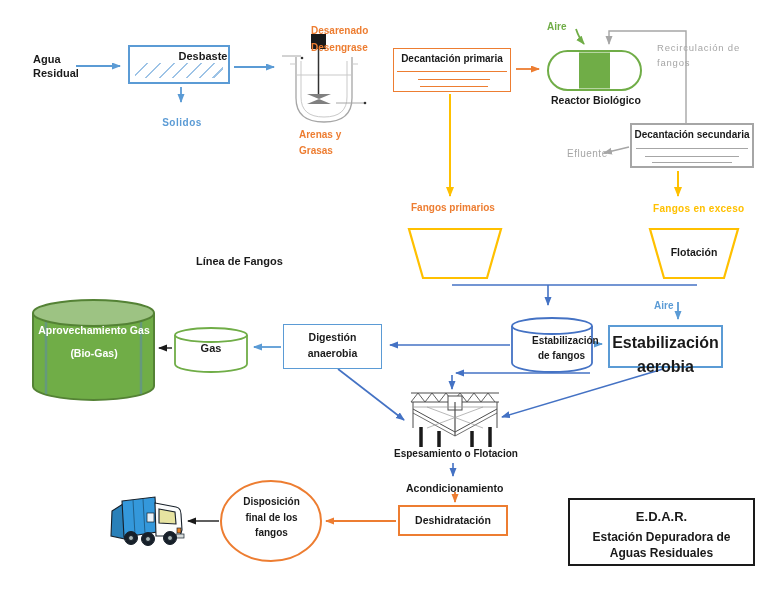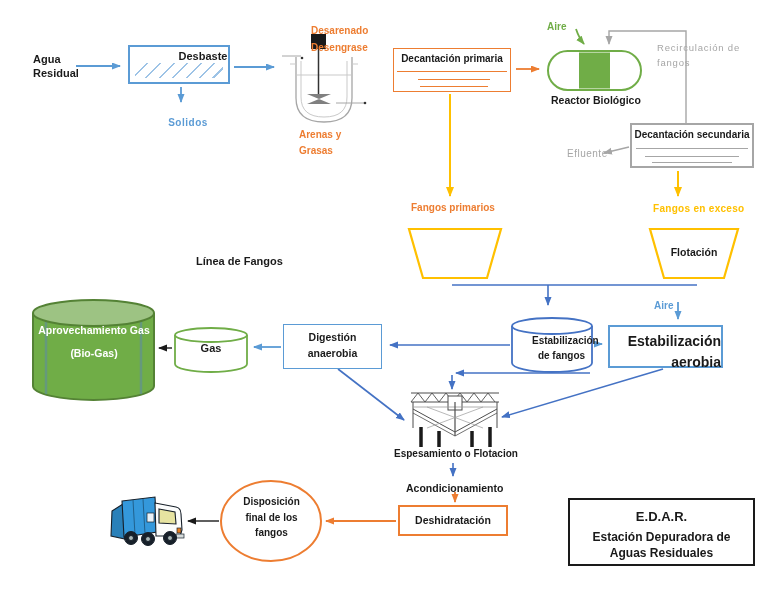--- a/index.html
+++ b/index.html
@@ -174,21 +174,21 @@
     </g>
   </svg>
 
   <div class="lbl" style="left:33px;top:52px;width:64px;font-size:11px;line-height:1.3;">Agua Residual</div>
 
   <div class="box" style="left:128px;top:45px;width:102px;height:39px;border:2px solid #5B9BD5;padding-left:48px;">
     <div class="ttl" style="margin-top:3px;font-size:11px;">Desbaste</div>
     <div class="hatch"></div>
   </div>
 
-  <div class="lbl blue ctr" style="left:163px;top:116px;width:50px;letter-spacing:.5px;">Solidos</div>
+  <div class="lbl blue ctr" style="left:157px;top:116px;width:50px;letter-spacing:.5px;">Solidos</div>
 
   <div class="lbl orange nw" style="left:311px;top:24px;">Desarenado</div>
   <div class="lbl orange nw" style="left:311px;top:41px;">Desengrase</div>
   <div class="lbl orange" style="left:299px;top:127px;width:52px;line-height:1.55;">Arenas y Grasas</div>
 
   <div class="box" style="left:393px;top:48px;width:118px;height:44px;border:1.5px solid #ED7D31;">
     <div class="ttl" style="margin-top:4px;font-size:10px;">Decantación primaria</div>
     <div class="inline-rule" style="left:3px;right:3px;top:22px;border-top:1.5px solid #ED7D31;"></div>
     <div class="inline-rule" style="left:24px;right:20px;top:30px;border-top:1.5px solid #ED7D31;"></div>
     <div class="inline-rule" style="left:26px;right:22px;top:37px;border-top:1.5px solid #ED7D31;"></div>
@@ -224,21 +224,21 @@
 
   <div class="box" style="left:283px;top:324px;width:99px;height:45px;border:1.6px solid #5B9BD5;">
     <div class="ttl" style="margin-top:5px;font-size:10.5px;white-space:normal;line-height:1.5;">Digestión anaerobia</div>
   </div>
 
   <div class="lbl ctr" style="left:532px;top:333px;width:59px;line-height:1.5;">Estabilización de fangos</div>
 
   <div class="lbl blue nw" style="left:654px;top:299px;">Aire</div>
 
   <div class="box" style="left:608px;top:325px;width:115px;height:43px;border:2px solid #5B9BD5;">
-    <div class="ttl" style="margin-top:4px;font-size:14px;white-space:normal;line-height:1.5;text-align:right;">Estabilización aerobia</div>
+    <div class="ttl" style="margin-top:4px;font-size:16px;white-space:normal;line-height:1.5;">Estabilización aerobia</div>
   </div>
 
   <div class="lbl ctr nw" style="left:394px;top:447px;width:122px;font-size:10px;">Espesamiento o Flotacion</div>
 
   <div class="lbl nw" style="left:406px;top:481px;font-size:10.5px;">Acondicionamiento</div>
 
   <div class="box" style="left:398px;top:505px;width:110px;height:31px;border:2px solid #ED7D31;">
     <div class="ttl" style="font-size:10.5px;line-height:27px;">Deshidratación</div>
   </div>
 

